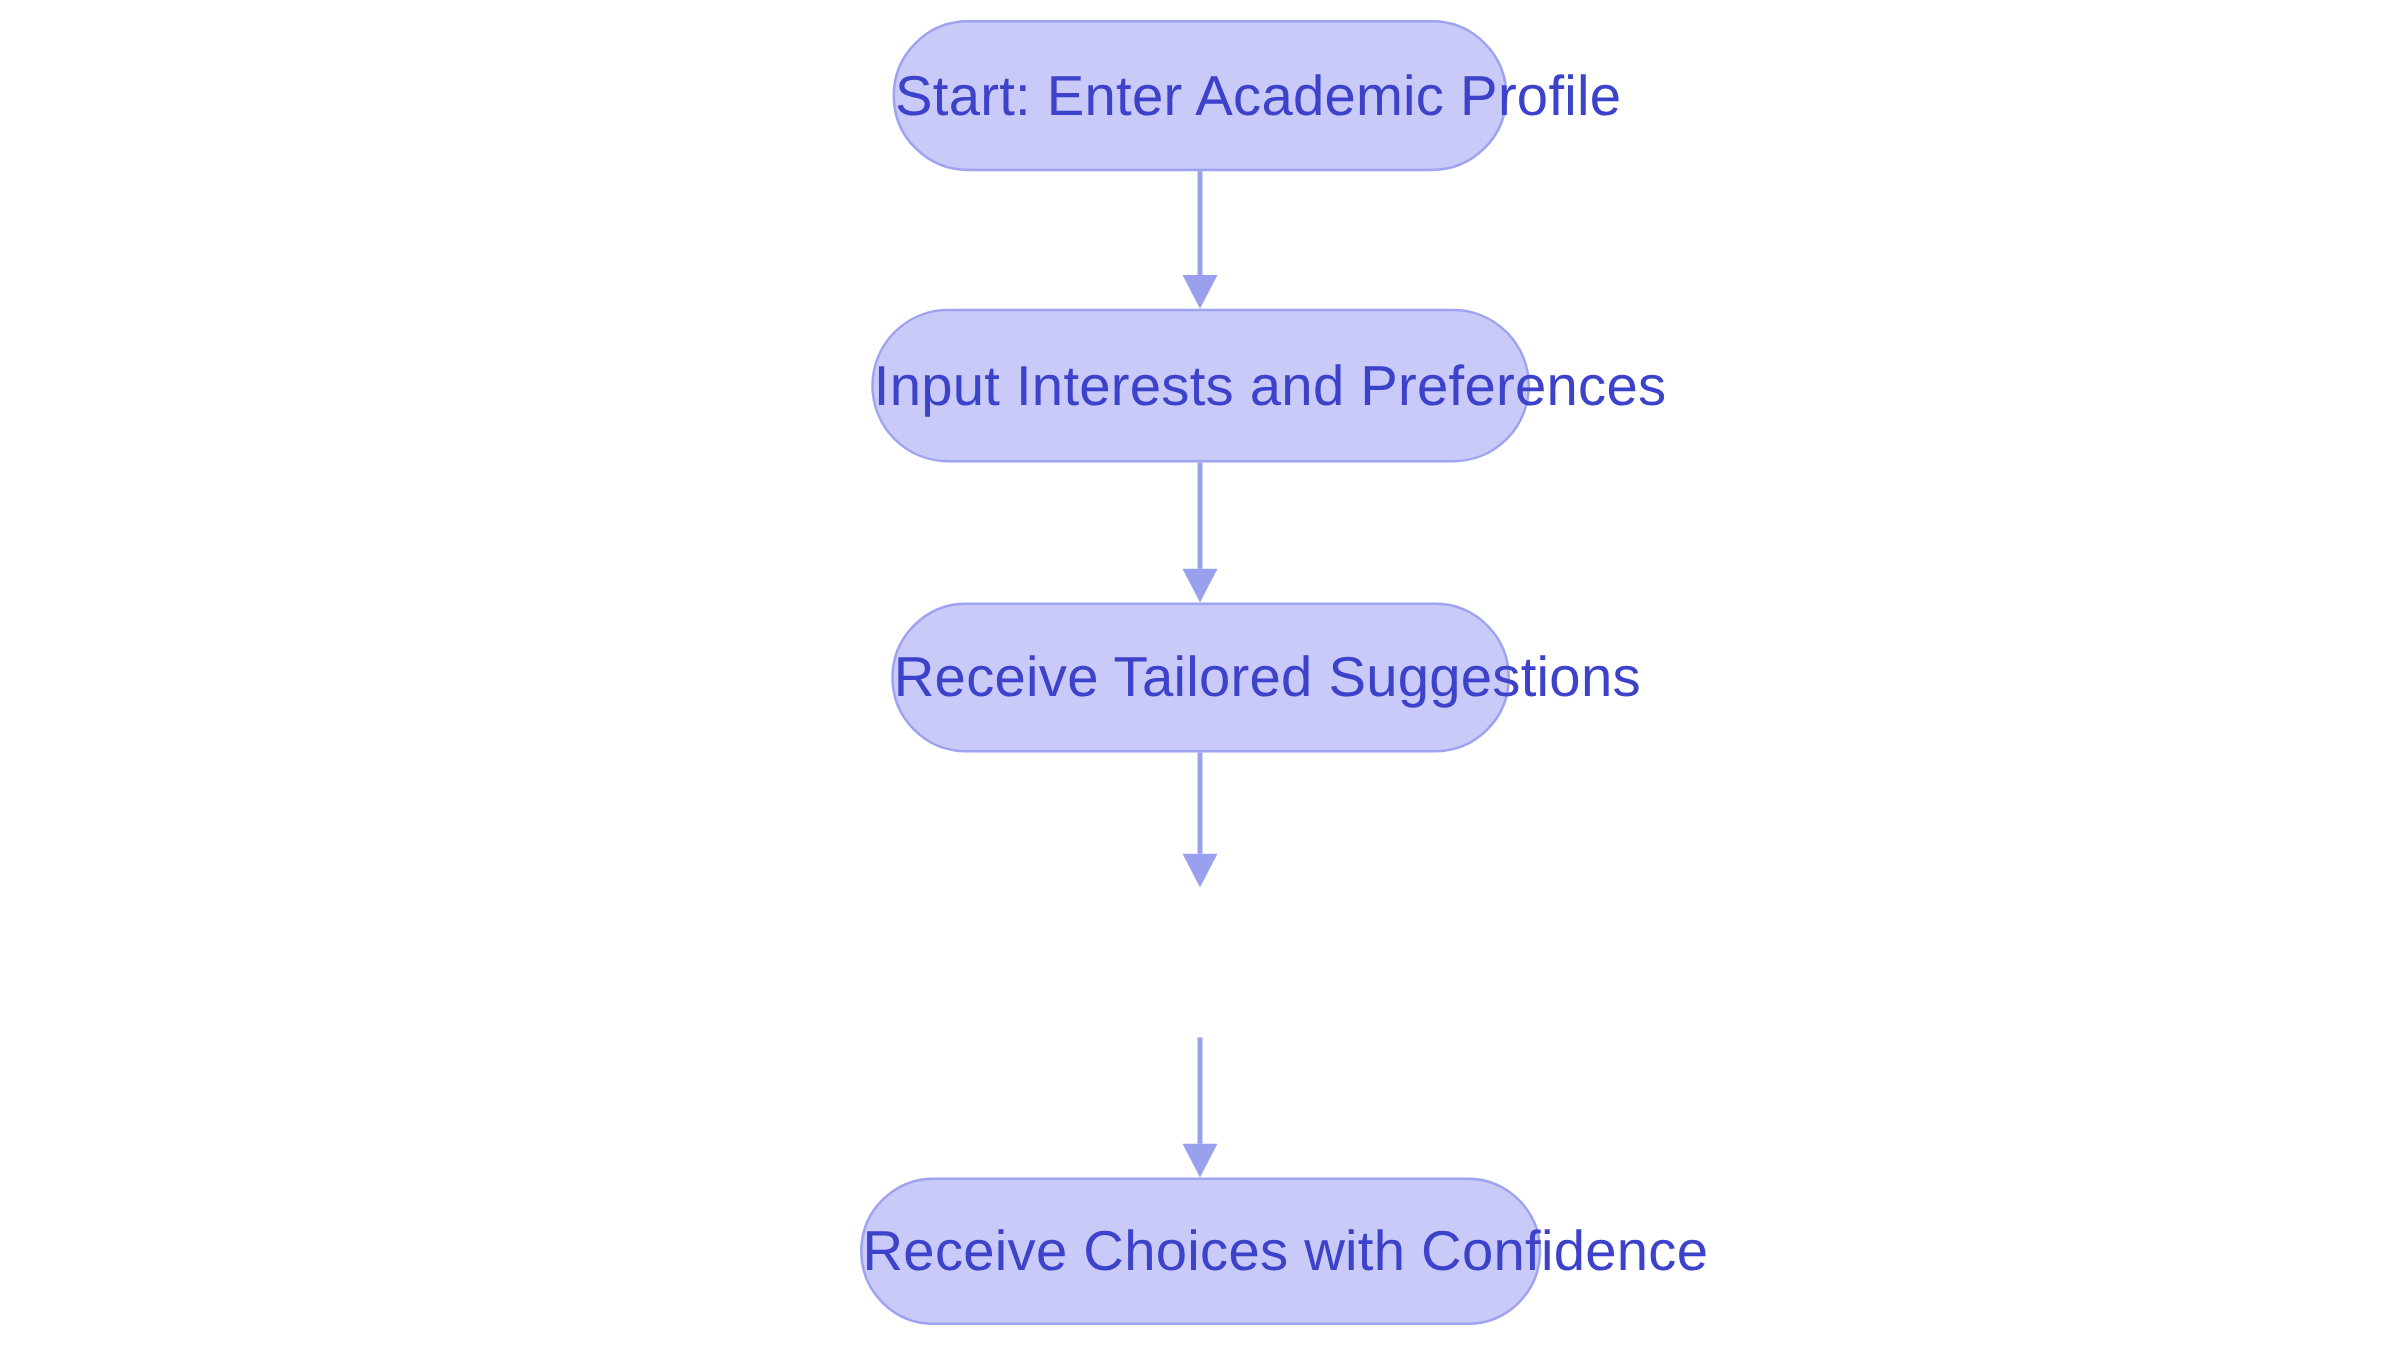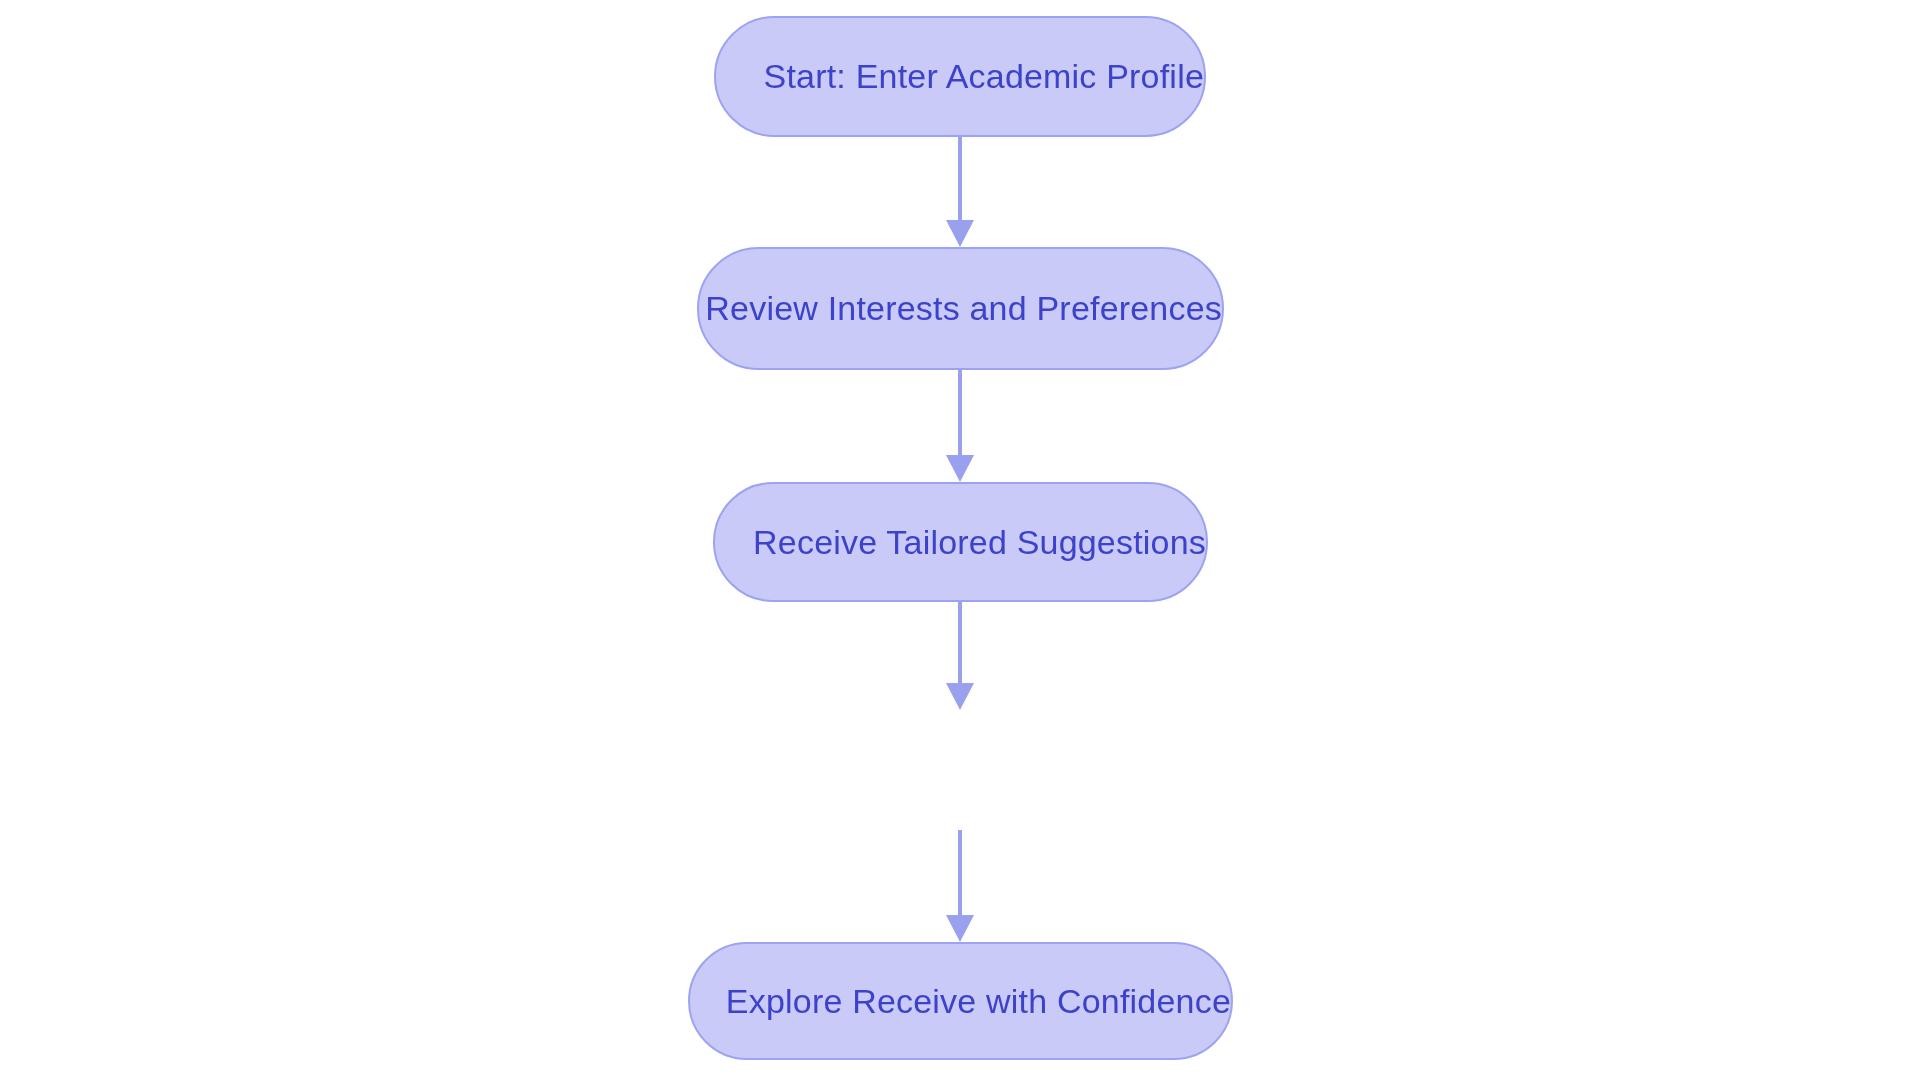--- a/index.html
+++ b/index.html
@@ -17,26 +17,26 @@
     position: relative;
     width: 1920px;
     height: 1083px;
     background: var(--background, #ffffff);
   }
   .node {
     position: absolute;
     box-sizing: border-box;
     display: flex;
     align-items: center;
-    justify-content: flex-end;
+    justify-content: flex-start;
     background: var(--node-fill, #C9CAF8);
     border: 2px solid var(--node-border, #9DA3F0);
     border-radius: 62px;
     color: var(--node-text, #3C42C9);
-    font-size: 34px;
+    font-size: 45px;
     letter-spacing: 0.2px;
     white-space: nowrap;
   }
   .node .label {
     display: block;
     text-align: center;
   }
   #node-start   { left: 714px; top: 16px;  width: 492px; height: 121px; }
   #node-input   { left: 697px; top: 247px; width: 527px; height: 123px; }
   #node-suggest { left: 713px; top: 482px; width: 495px; height: 120px; }
@@ -76,21 +76,21 @@
   <div class="node" id="node-start">
     <span class="label">Start: Enter Academic Profile</span>
   </div>
 
   <div class="arrow" id="arrow-1">
     <div class="shaft"></div>
     <div class="head"></div>
   </div>
 
   <div class="node" id="node-input">
-    <span class="label">Review Interests and Preferences</span>
+    <span class="label">Input Interests and Preferences</span>
   </div>
 
   <div class="arrow" id="arrow-2">
     <div class="shaft"></div>
     <div class="head"></div>
   </div>
 
   <div class="node" id="node-suggest">
     <span class="label">Receive Tailored Suggestions</span>
   </div>
@@ -100,16 +100,16 @@
     <div class="head"></div>
   </div>
 
 
   <div class="arrow" id="arrow-4">
     <div class="shaft"></div>
     <div class="head"></div>
   </div>
 
   <div class="node" id="node-explore">
-    <span class="label">Explore Receive with Confidence</span>
+    <span class="label">Receive Choices with Confidence</span>
   </div>
 
 </div>
 
 </body></html>

